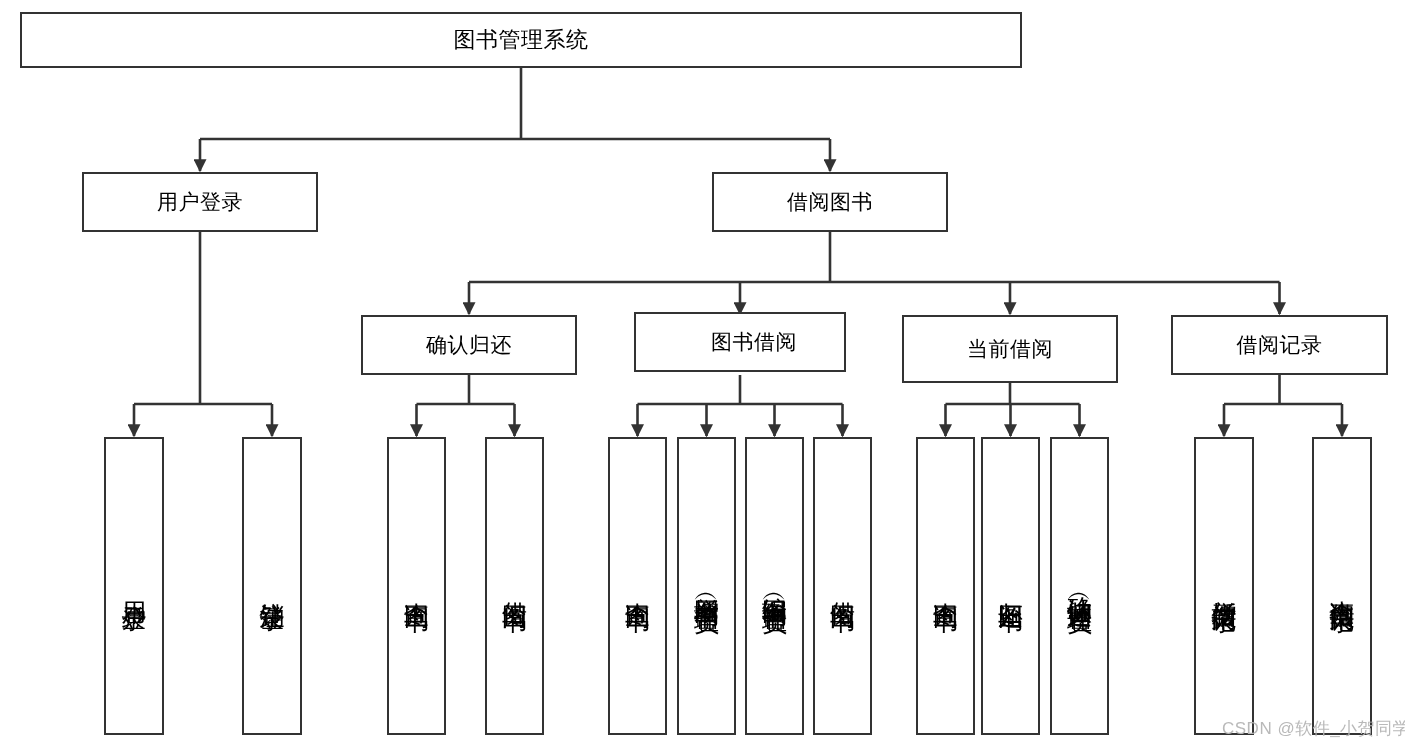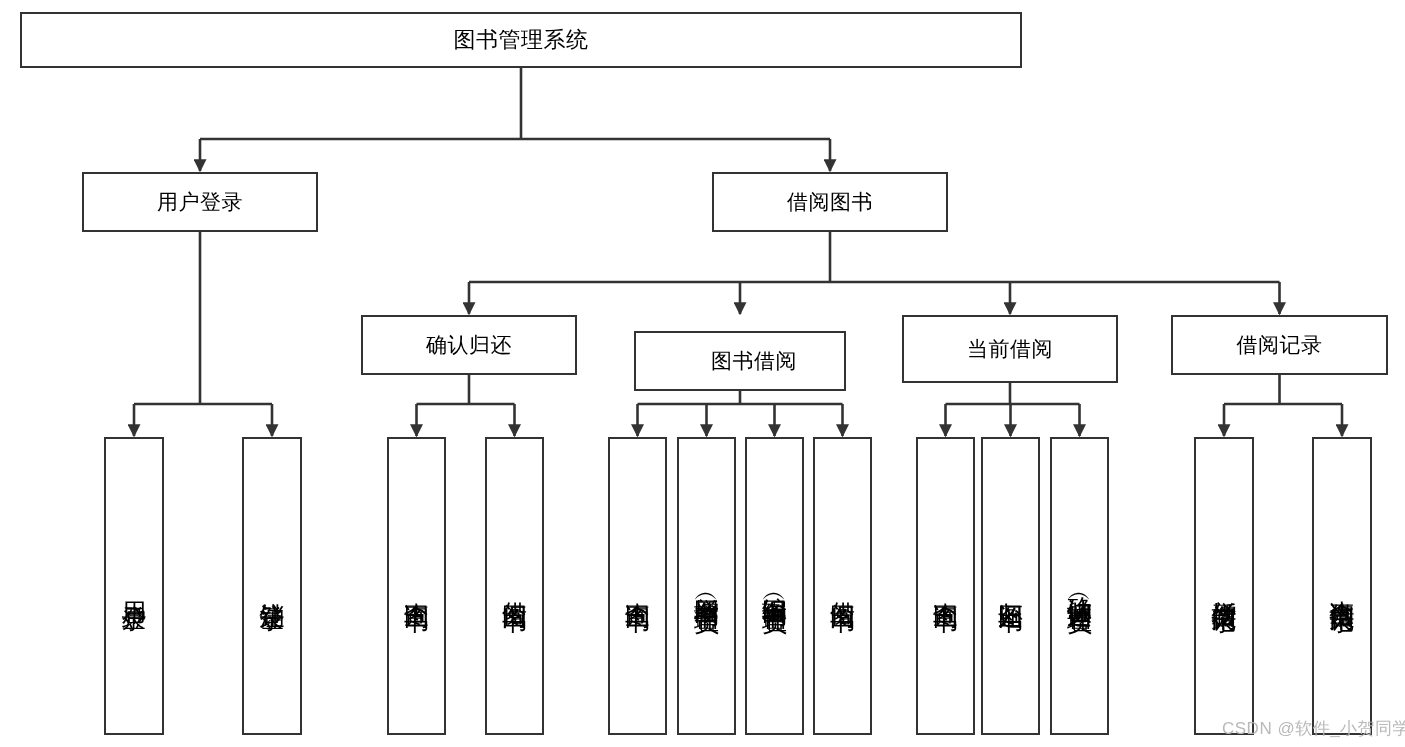--- a/index.html
+++ b/index.html
@@ -120,21 +120,21 @@
   <div class="node node-h" style="left: 82px; top: 172px; width: 236px; height: 60px;">
     <span class="label">用户登录</span>
   </div>
   <div class="node node-h" style="left: 712px; top: 172px; width: 236px; height: 60px;">
     <span class="label">借阅图书</span>
   </div>
 
   <div class="node node-h" style="left: 361px; top: 315px; width: 216px; height: 60px;">
     <span class="label">确认归还</span>
   </div>
-  <div class="node node-h" style="left: 634px; top: 331px; width: 212px; height: 60px; padding-left: 28px;">
+  <div class="node node-h" style="left: 634px; top: 312px; width: 212px; height: 60px; padding-left: 28px;">
     <span class="label">图书借阅</span>
   </div>
   <div class="node node-h" style="left: 902px; top: 315px; width: 216px; height: 68px;">
     <span class="label">当前借阅</span>
   </div>
   <div class="node node-h" style="left: 1171px; top: 315px; width: 217px; height: 60px;">
     <span class="label">借阅记录</span>
   </div>
 
   <div class="node node-v" style="left: 104px; top: 437px; width: 60px; height: 298px;">

